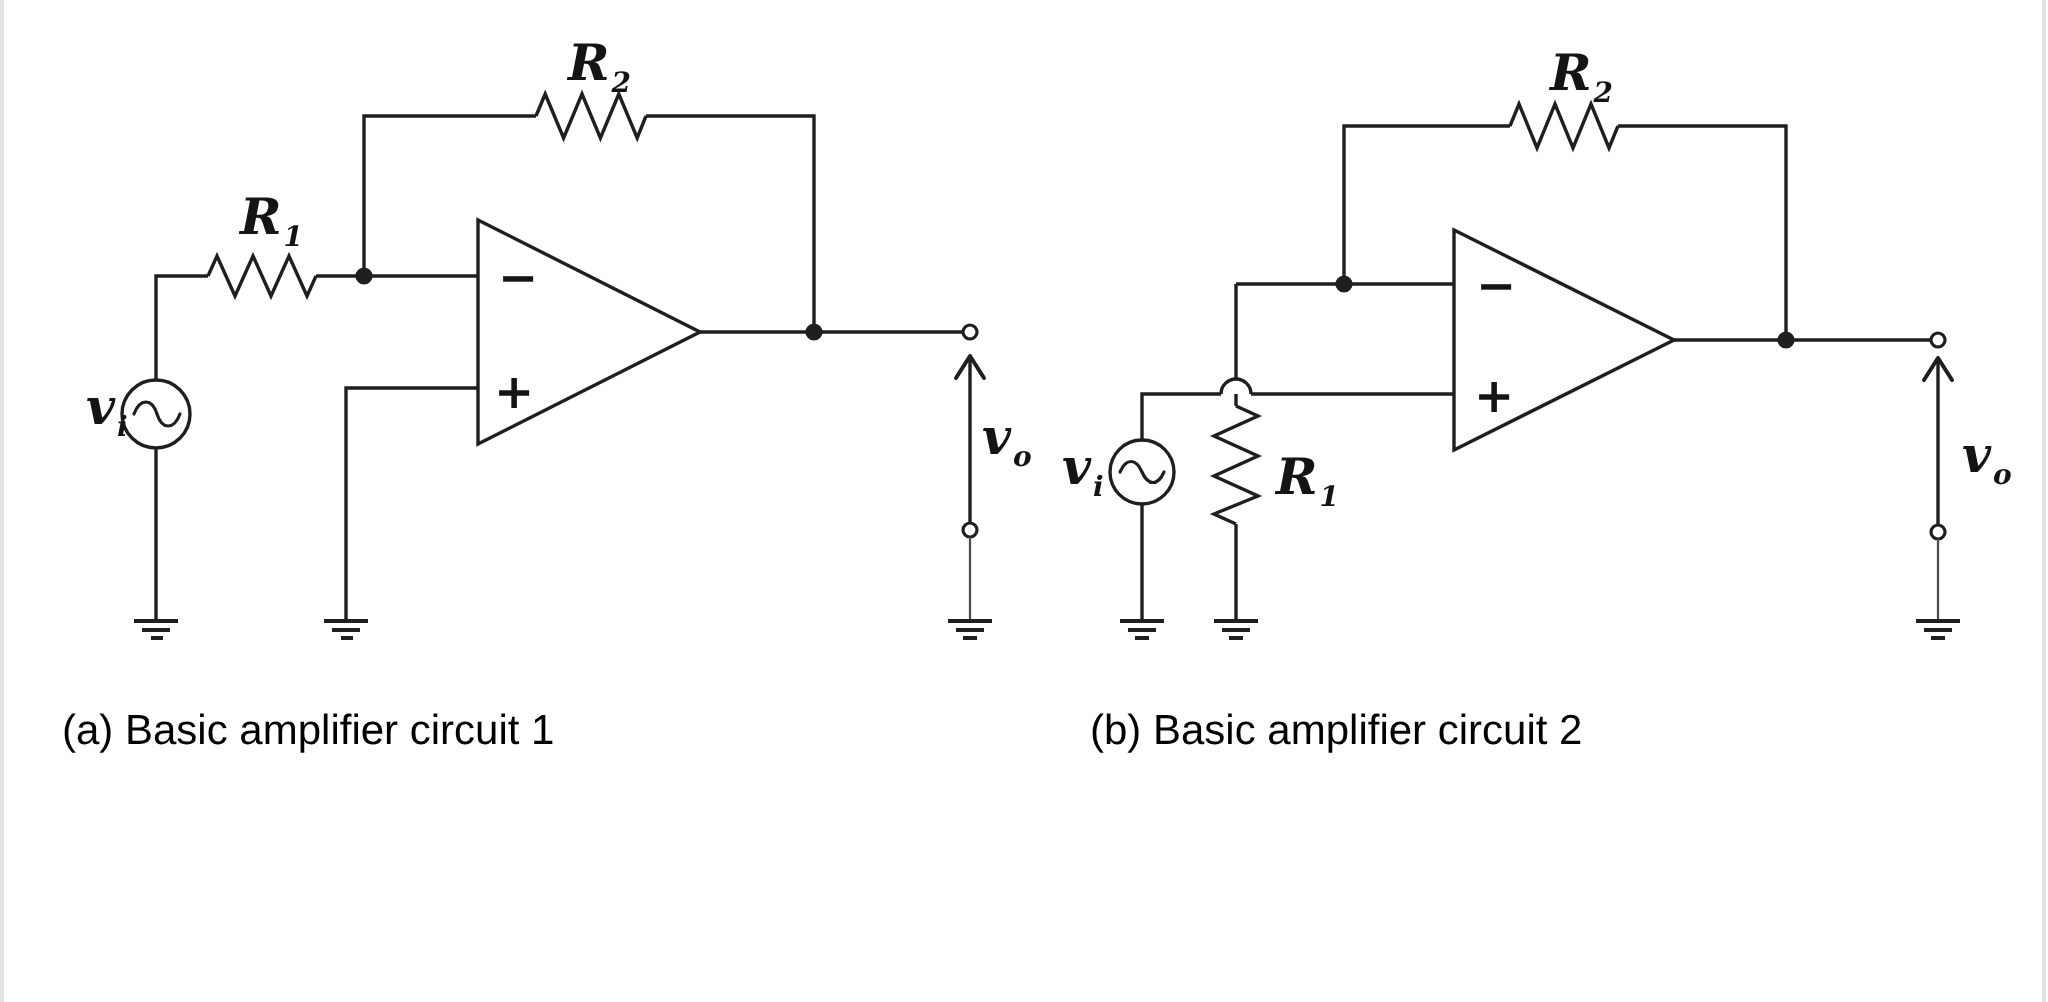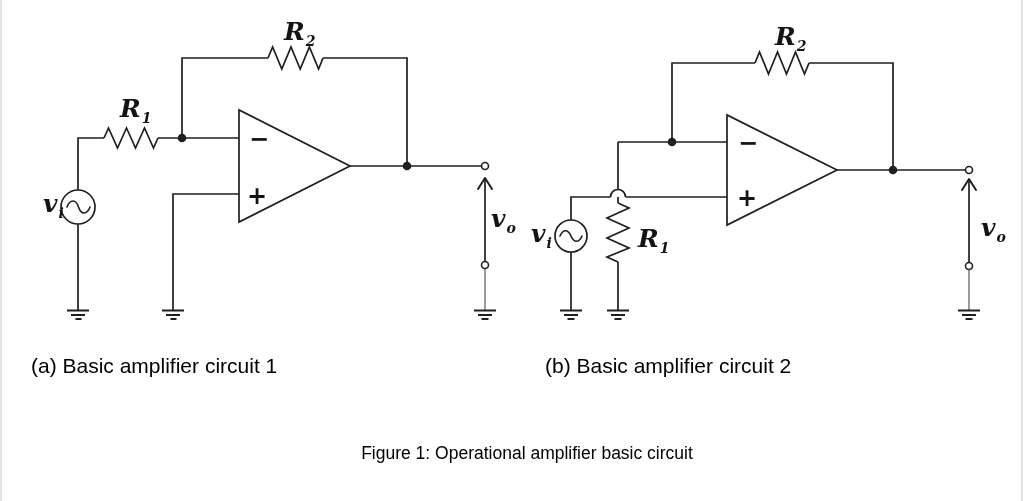--- a/index.html
+++ b/index.html
@@ -229,14 +229,13 @@
 
       <text class="math" x="638" y="247"><tspan>R</tspan><tspan class="msub" dx="1" dy="6">1</tspan></text>
       <text class="math" x="775" y="45"><tspan>R</tspan><tspan class="msub" dx="1" dy="6">2</tspan></text>
       <text class="math-v" x="531" y="242"><tspan>v</tspan><tspan class="msub" dx="1" dy="6">i</tspan></text>
       <text class="math-v" x="981" y="236"><tspan>v</tspan><tspan class="msub" dx="1" dy="6">o</tspan></text>
     </g>
   </svg>
 
   <div class="subcaption" id="caption-a">(a) Basic amplifier circuit 1</div>
   <div class="subcaption" id="caption-b">(b) Basic amplifier circuit 2</div>
-  <div id="figure-caption">Figure 1: Operational amplifier basic circuit</div>
 </div>
 
 </body></html>

